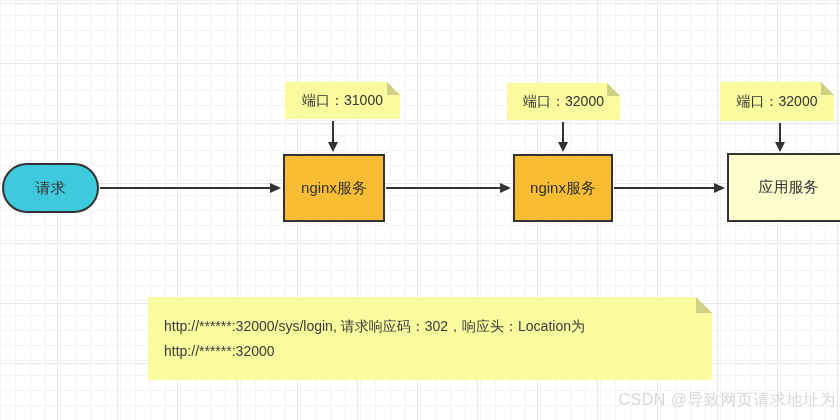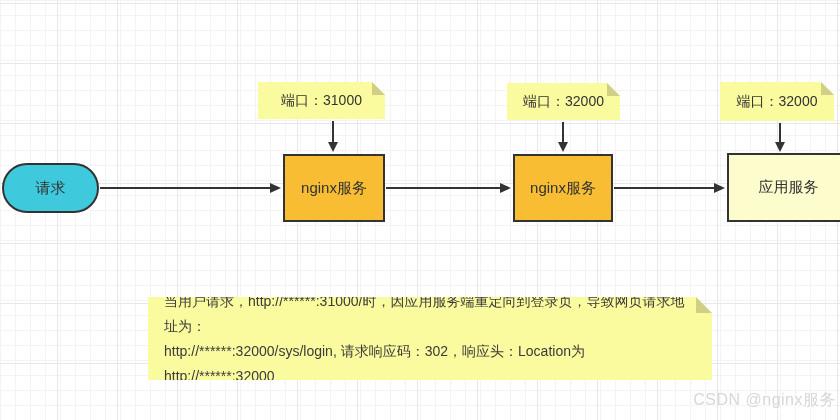--- a/index.html
+++ b/index.html
@@ -82,21 +82,21 @@
     font-size: 16px; color: #d7d7d7; white-space: nowrap;
     letter-spacing: 0.5px;
     text-shadow: 1px 1px 0 #ffffff;
   }
 </style>
 </head>
 <body>
 
 <div class="canvas">
 
-  <div class="abs note port-note" style="left:258px; top:82px; width:127px; height:37px;justify-content:center;">
+  <div class="abs note port-note" style="left:285px; top:82px; width:115px; height:37px;justify-content:center;">
     <span>端口：31000</span>
   </div>
   <div class="abs note port-note" style="left:507px; top:83px; width:113px; height:37px;">
     <span>端口：32000</span>
   </div>
   <div class="abs note port-note" style="left:720px; top:82px; width:114px; height:39px;">
     <span>端口：32000</span>
   </div>
 
   <div class="abs varrow" style="left:327px; top:121px;">
@@ -133,19 +133,18 @@
     <div class="hline"></div>
     <div class="head-right"></div>
   </div>
   <div class="abs harrow" style="left:614px; top:182px; width:111px;">
     <div class="hline"></div>
     <div class="head-right"></div>
   </div>
 
 
   <div class="abs note big big-note" style="left:148px; top:297px; width:564px; height:83px;">
-    <div>当用户请求，http://******:31000/时，因应用服务端重定向到登录页，导致网页请求地址为：</div>
     <div>http://******:32000/sys/login, 请求响应码：302，响应头：Location为 http://******:32000</div>
   </div>
 
-  <div class="abs watermark" style="right:4px; top:390px;">CSDN @nginx服务</div>
+  <div class="abs watermark" style="right:4px; top:390px;">CSDN @导致网页请求地址为</div>
 
 </div>
 
 </body></html>

